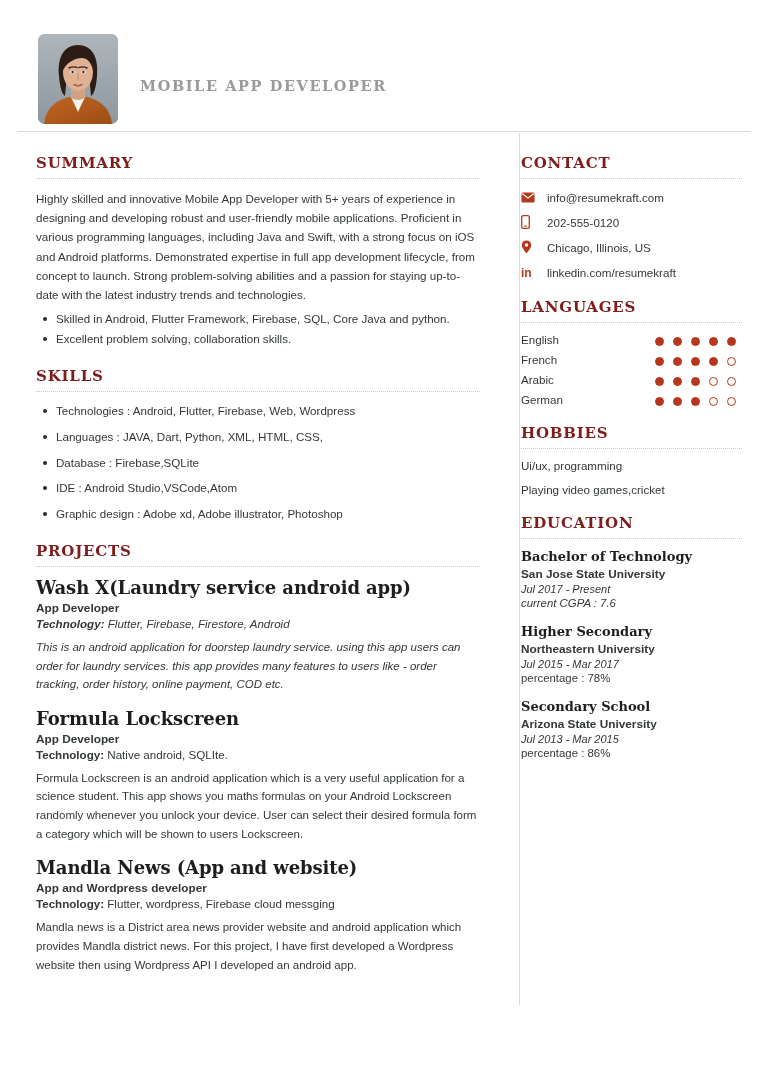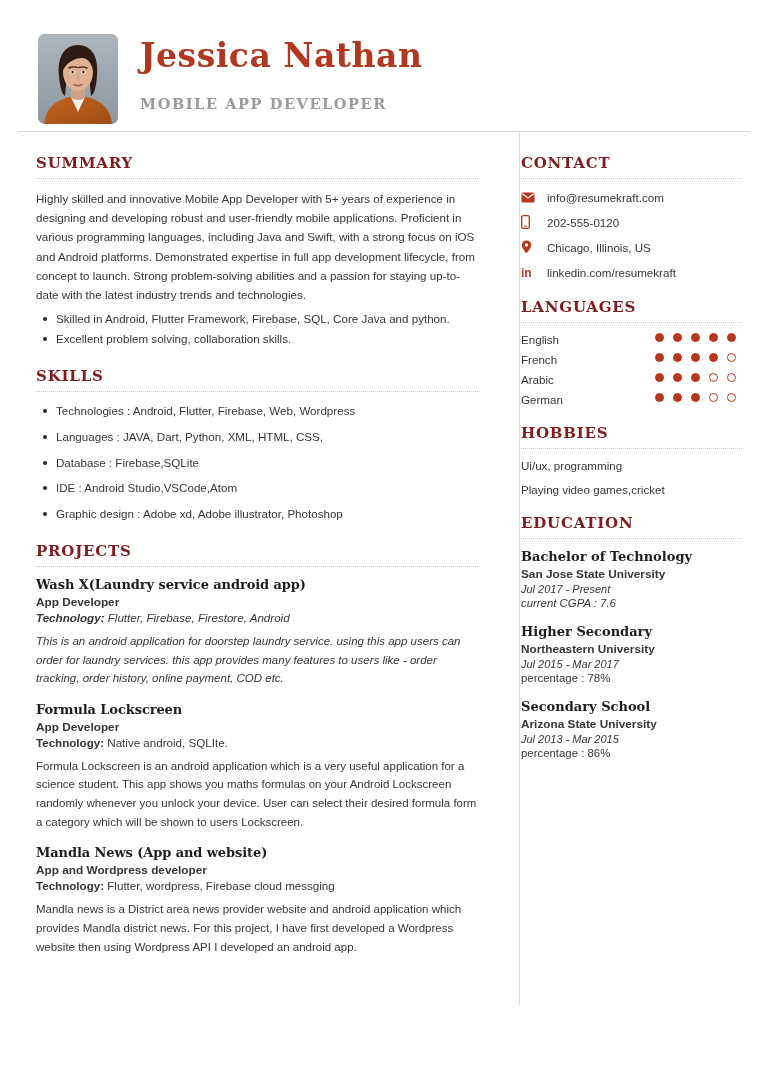--- a/index.html
+++ b/index.html
@@ -115,21 +115,21 @@
     border-radius: 50%;
     background: #2b2b2b;
   }
   ul.skills li { margin-bottom: 7px; }
 
   
   .project { margin-bottom: 14px; }
   .proj-title {
     font-family: "DejaVu Serif", serif;
     font-weight: 700;
-    font-size: 13px;
+    font-size: 18px;
     color: #1d1d1d;
     letter-spacing: -0.1px;
   }
   .proj-role {
     font-size: 11.8px;
     font-weight: 700;
     color: #33373a;
     margin-top: 3px;
   }
   .proj-tech { font-size: 11.6px; color: #33373a; margin-top: 2px; }
@@ -154,21 +154,21 @@
     flex: 0 0 18px;
     display: flex; align-items: center; justify-content: flex-start;
     color: #b5381c;
   }
   .c-icon svg { display: block; }
   .c-text { font-size: 11.6px; color: #33373a; margin-left: 8px; }
 
   
   .lang-row {
     display: flex;
-    align-items: flex-start;
+    align-items: flex-end;
     margin-bottom: 7px;
   }
   .lang-name { font-size: 11.6px; color: #33373a; flex: 1 1 auto; }
   .dots { display: flex; gap: 9px; flex: 0 0 auto; padding-right: 6px; }
   .dot {
     width: 9px; height: 9px; border-radius: 50%;
     border: 1.3px solid #b5381c;
     background: transparent;
   }
   .dot.on { background: #b5381c; }
@@ -237,21 +237,20 @@
         <ellipse cx="34.5" cy="38" rx="2.4" ry="1.6" fill="#ffffff"></ellipse>
         <ellipse cx="45.5" cy="38" rx="2.4" ry="1.6" fill="#ffffff"></ellipse>
         <circle cx="34.6" cy="38" r="1.3" fill="#3b281d"></circle>
         <circle cx="45.4" cy="38" r="1.3" fill="#3b281d"></circle>
 
         <path d="M40 40 L40 45 q1.6 1 0 1.6" stroke="#bd8f73" stroke-width="1" fill="none" stroke-linecap="round"></path>
         <path d="M36 50.5 q4 2.4 8 0" stroke="#a9614f" stroke-width="1.5" fill="none" stroke-linecap="round"></path>
       </svg>
     </div>
     <div class="header-text">
-      <div class="name">Jessica Nathan</div>
       <div class="role">MOBILE APP DEVELOPER</div>
     </div>
   </div>
   <div class="header-rule"></div>
   <div class="col-divider"></div>
 
   <div class="body">
 
     <div class="col-left">
 

